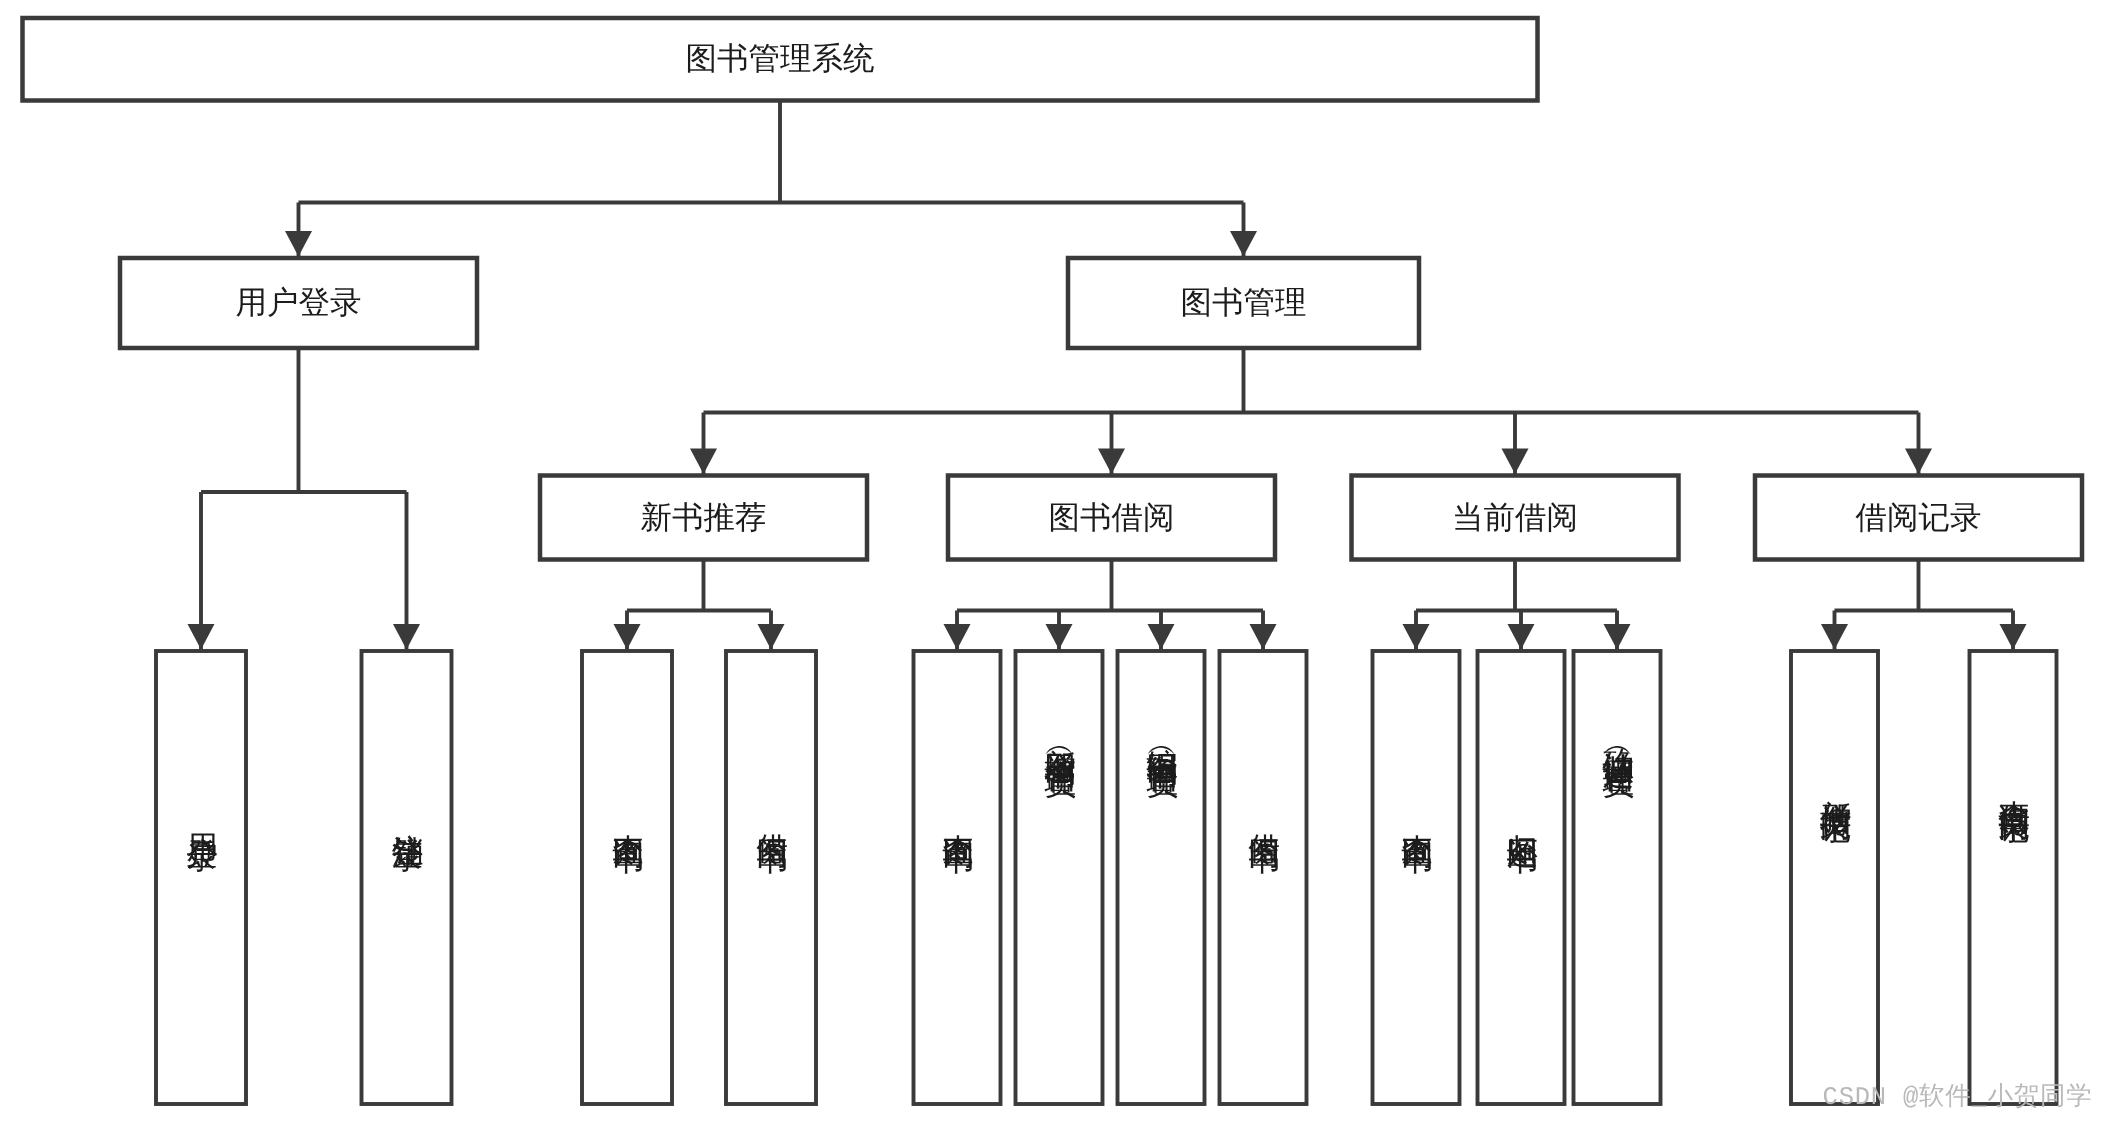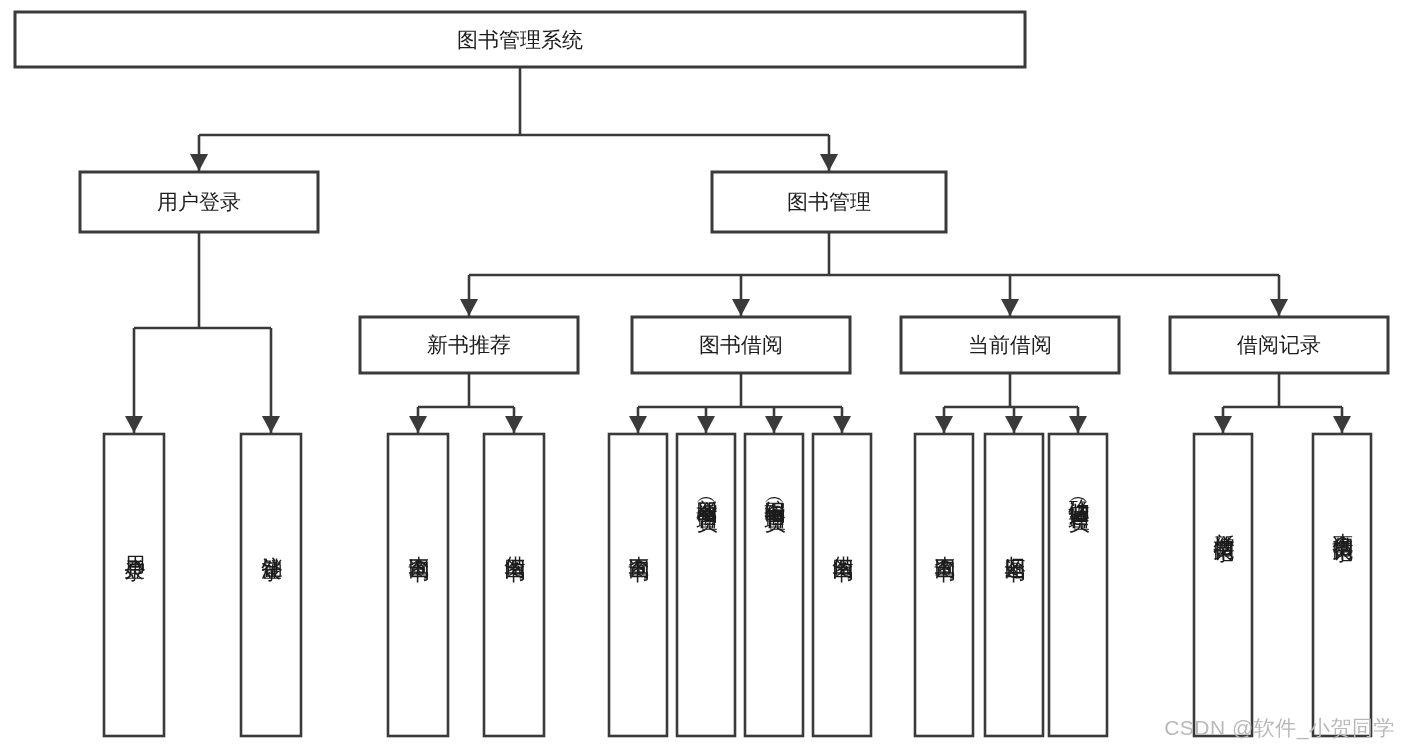--- a/index.html
+++ b/index.html
@@ -65,22 +65,22 @@
     font-size: 21px;
     color: #1c1c1c;
     line-height: 1.04;
     letter-spacing: 2px;
     white-space: nowrap;
   }
   .watermark {
     position: absolute;
     right: 10px;
     bottom: 5px;
-    font-family: Liberation Sans, sans-serif;
-    font-size: 21px;
+    font-family: Liberation Mono, monospace;
+    font-size: 17px;
     color: #b9b9b9;
     letter-spacing: 0.5px;
     user-select: none;
   }
 </style>
 </head>
 <body>
 
 <div id="chart-root">
   <svg class="flow" id="flow-svg" viewBox="0 0 1405 747">

